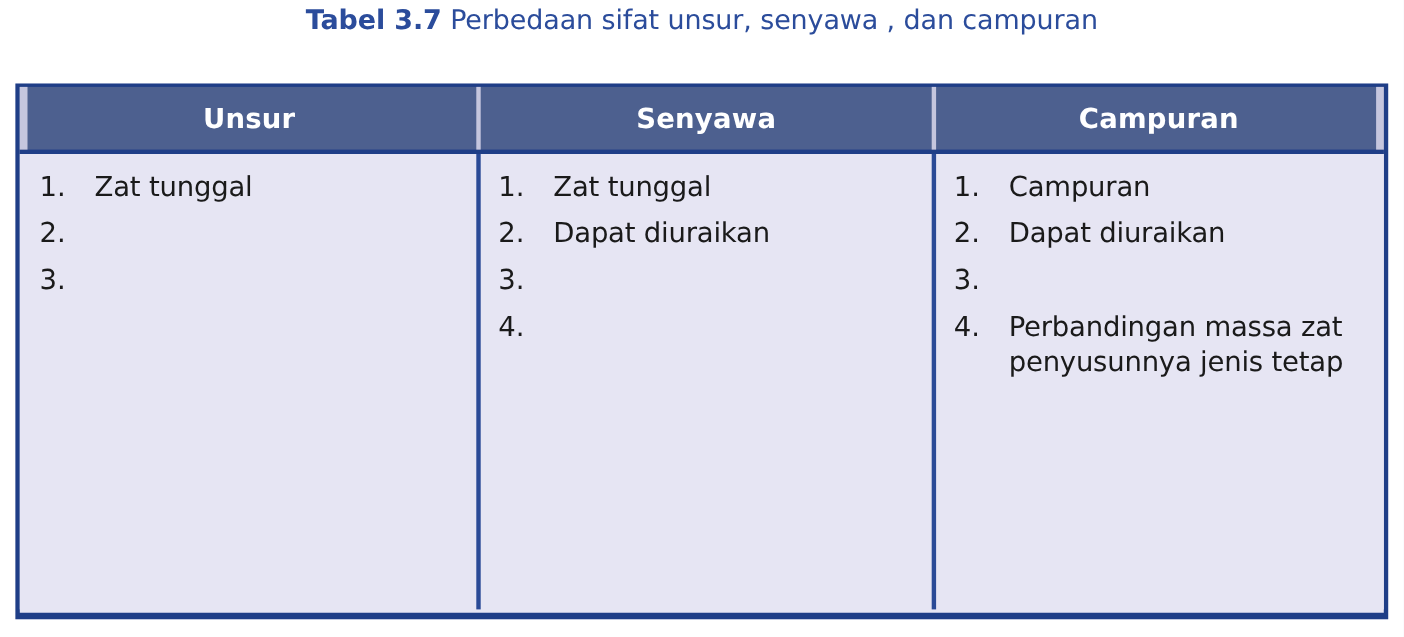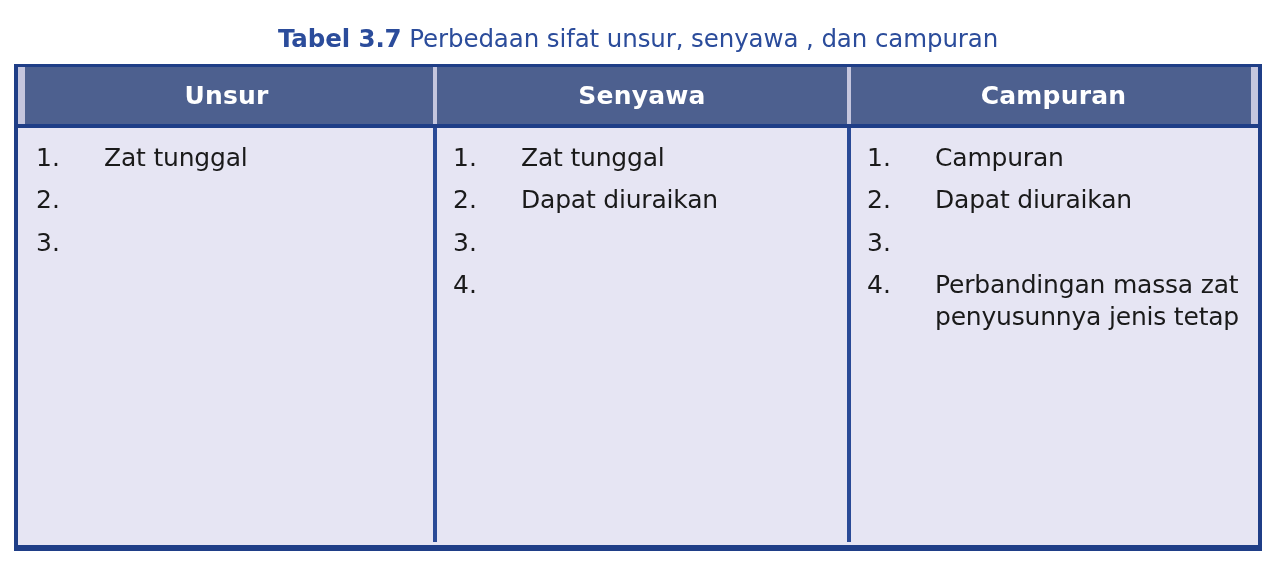--- a/index.html
+++ b/index.html
@@ -17,40 +17,40 @@
   .page {
     position: relative;
     width: 1276px;
     height: 579px;
   }
 
   
   .caption {
     position: absolute;
     left: 0;
-    top: 24px;
+    top: 3px;
     width: 1276px;
     text-align: center;
     font-size: 24.5px;
     color: #2B4C9B;
     letter-spacing: -0.1px;
     white-space: nowrap;
   }
   .caption .cap-strong {
     font-weight: bold;
   }
   .caption .cap-rest {
     font-weight: normal;
   }
 
   
   .table-wrap {
     position: absolute;
     left: 14px;
-    top: 64px;
+    top: 76px;
     width: 1248px;
     height: 487px;
     box-sizing: border-box;
     border-left: 4px solid #1F3E87;
     border-right: 4px solid #1F3E87;
     border-top: 3px solid #1F3E87;
     border-bottom: 6px solid #1F3E87;
     background: #E6E5F3;
   }
 
@@ -148,21 +148,20 @@
   }
   .olist li .num {
     width: 50px;
     flex: 0 0 50px;
     font-size: 25px;
     color: #1A1A1A;
   }
   .olist li .txt {
     flex: 1 1 auto;
     letter-spacing: -0.2px;
-    margin-left: 18px;
   }
 </style>
 </head>
 <body>
 
 <div class="page">
 
   <div class="caption">
     <span class="cap-strong">Tabel 3.7</span><span class="cap-rest"> Perbedaan sifat unsur, senyawa , dan campuran</span>
   </div>

